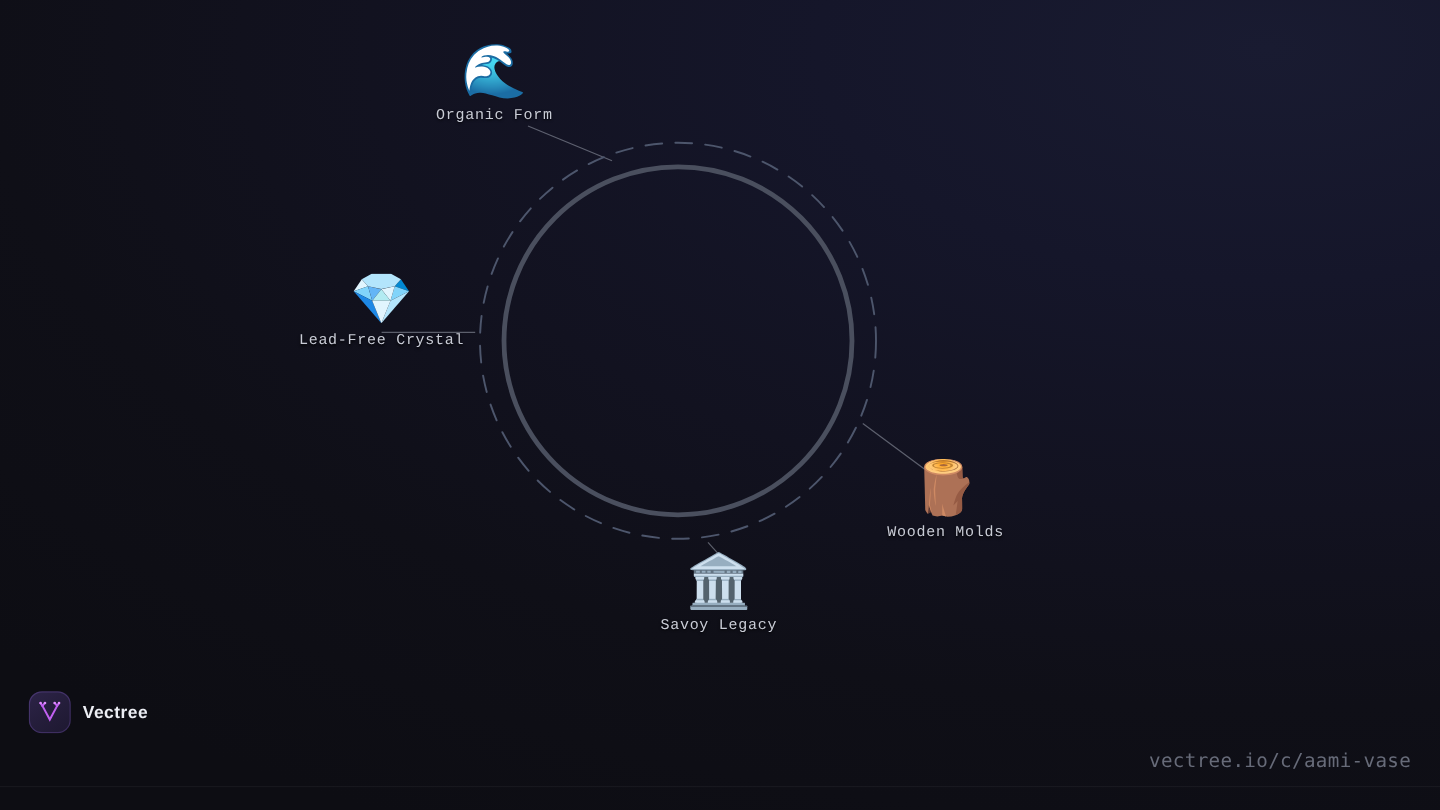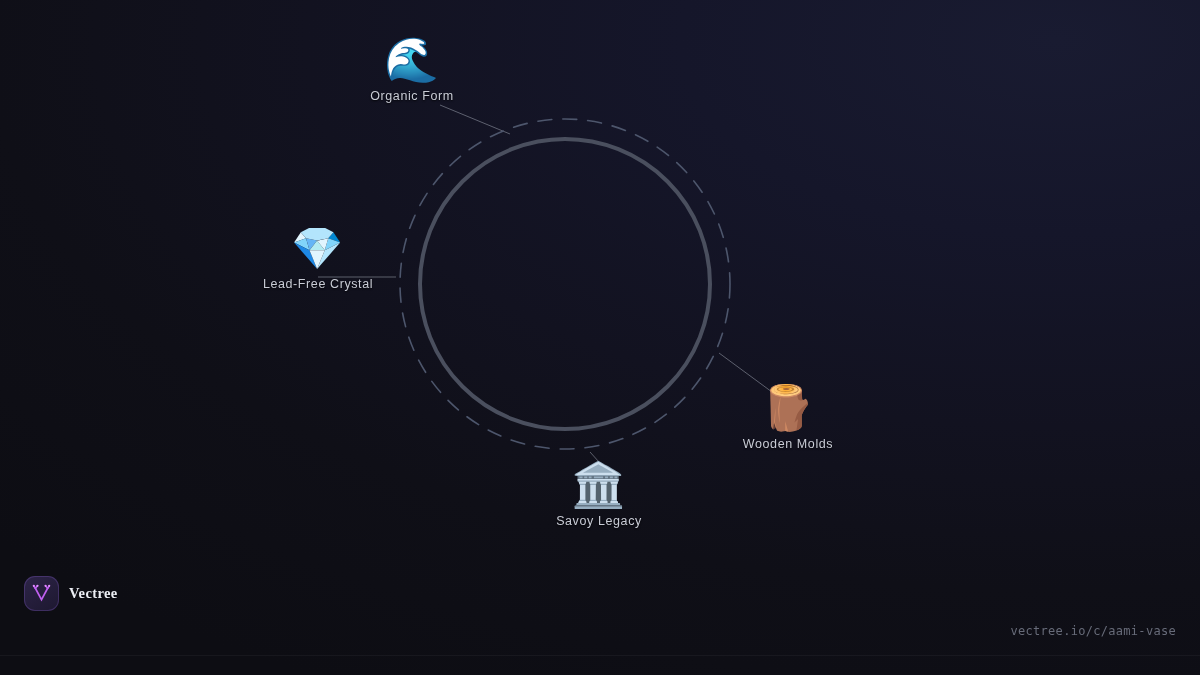--- a/index.html
+++ b/index.html
@@ -37,21 +37,21 @@
   }
   .node .glyph {
     display: block;
     font-family: "DejaVu Sans", sans-serif;
     line-height: 1;
     text-align: center;
   }
   .node .label {
     display: block;
     margin-top: 7px;
-    font-family: Liberation Sans, sans-serif;
+    font-family: Liberation Mono, monospace;
     font-size: 12.5px;
     letter-spacing: 0.6px;
     color: #c9ccd6;
     text-shadow: 0 1px 2px rgba(0,0,0,0.85);
   }
 
   
   #footer-divider {
     position: absolute;
     left: 0;
@@ -72,21 +72,21 @@
     width: 35px;
     height: 35px;
     border-radius: 11px;
     background: linear-gradient(145deg, #2d2448 0%, #241d3a 55%, #1d1830 100%);
     box-shadow: inset 0 0 0 1px rgba(168,120,255,0.22);
     display: flex;
     align-items: center;
     justify-content: center;
   }
   #brand-name {
-    font-family: Liberation Serif, serif;
+    font-family: Liberation Sans, sans-serif;
     font-size: 14.5px;
     font-weight: bold;
     letter-spacing: 0.4px;
     color: #eceef4;
     text-align: right;
   }
   #page-title {
     position: absolute;
     left: 24px;
     top: 612px;
@@ -94,21 +94,21 @@
     font-size: 31px;
     font-weight: bold;
     letter-spacing: 1.2px;
     color: #ffffff;
   }
   #permalink {
     position: absolute;
     right: 24px;
     top: 624px;
     font-family: "DejaVu Sans Mono", "Liberation Mono", monospace;
-    font-size: 12px;
+    font-size: 16px;
     letter-spacing: 0.3px;
     color: #676b79;
   }
 </style>
 </head>
 <body>
 
 <div id="stage">
 
   <svg id="graph" viewBox="0 0 1200 675" xmlns="http://www.w3.org/2000/svg">

